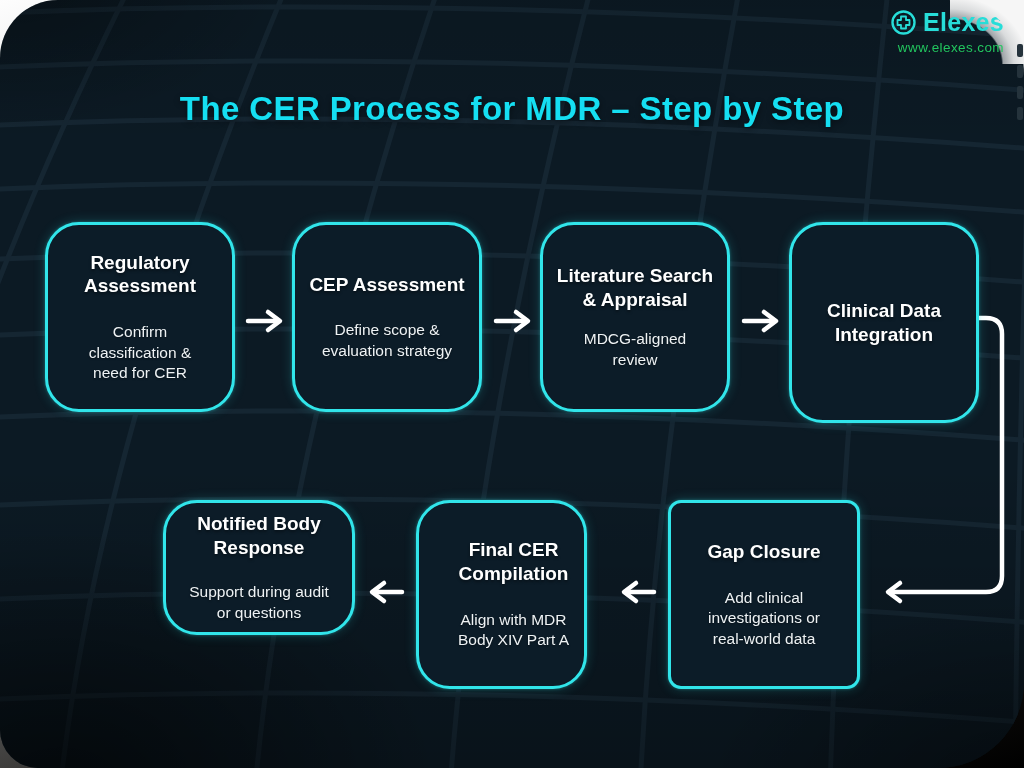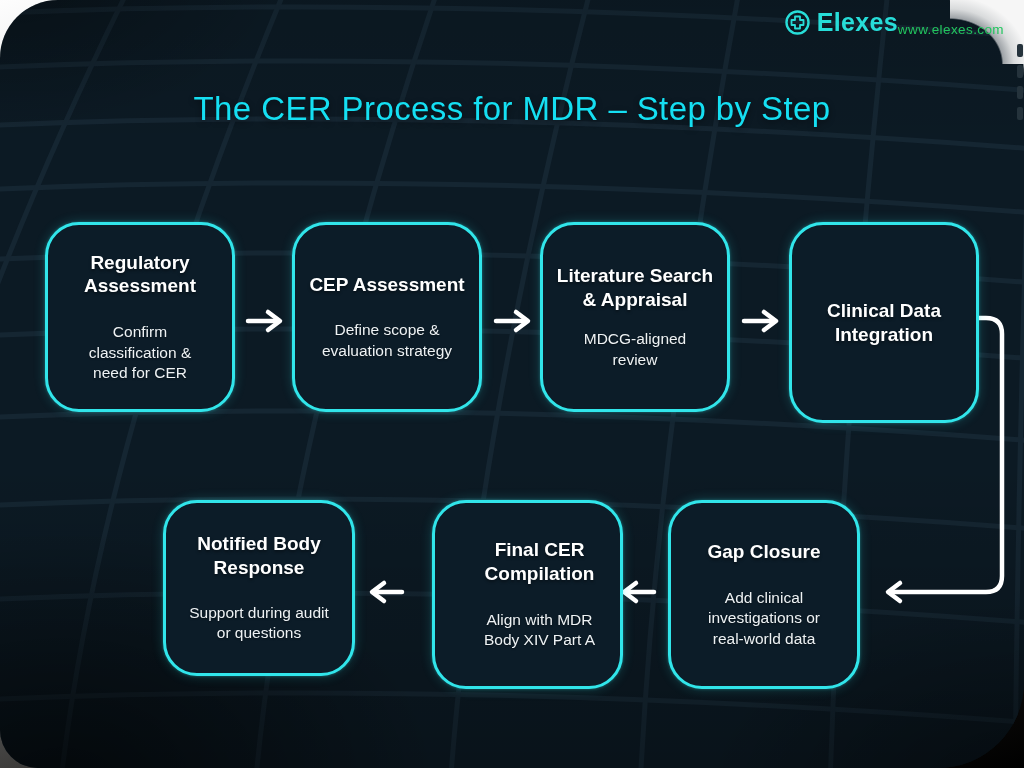--- a/index.html
+++ b/index.html
@@ -30,29 +30,29 @@
   
   .curl {
     position: absolute; top: 0; right: 0; width: 74px; height: 64px;
     background: radial-gradient(120% 120% at 0% 100%, rgba(0,0,0,0) 58%, #9ea3a7 60%, #d9dbdc 72%, #f6f6f6 88%);
     pointer-events: none;
   }
   .edge-dashes { position: absolute; right: 1px; top: 44px; display: flex; flex-direction: column; gap: 8px; }
   .edge-dashes span { width: 6px; height: 13px; background: #25333c; border-radius: 2px; }
 
   
-  .brand { position: absolute; top: 8px; right: 20px; display: flex; flex-direction: row; align-items: flex-end; z-index: 5; }
+  .brand { position: absolute; top: 8px; right: 20px; display: flex; flex-direction: column; align-items: flex-end; z-index: 5; }
   .brand-row { display: flex; align-items: center; gap: 6px; }
   .brand-name { color: #27ddd8; font-weight: bold; font-size: 25px; letter-spacing: 0.3px; }
   .brand-site { color: #22c55e; font-size: 13.5px; margin-top: 3px; letter-spacing: 0.4px; }
 
   
   .main-title {
     position: absolute; top: 90px; left: 0; width: 100%;
-    text-align: center; color: #15dff2; font-size: 33px; font-weight: normal;
+    text-align: center; color: #15dff2; font-size: 33px; font-weight: bold;
     letter-spacing: 0.4px; z-index: 5;
     text-shadow: 0 2px 6px rgba(0,0,0,0.45);
   }
 
   
   .box {
     position: absolute;
     background: #0c1c28;
     border: 3.5px solid #31e5ea;
     border-radius: 34px;
@@ -65,23 +65,23 @@
     max-width: 164px; text-shadow: 0 2px 3px rgba(0,0,0,0.4);
   }
   .box-desc {
     color: #eef2f4; font-size: 15.5px; line-height: 1.32; max-width: 140px;
     text-shadow: 0 1px 2px rgba(0,0,0,0.4);
   }
   .b1 { left: 45px;  top: 222px; width: 190px; height: 190px; text-align: center; }
   .b2 { left: 292px; top: 222px; width: 190px; height: 190px; }
   .b3 { left: 540px; top: 222px; width: 190px; height: 190px; gap: 18px; }
   .b4 { left: 789px; top: 222px; width: 190px; height: 201px; align-items: flex-end; }
-  .b7 { left: 163px; top: 500px; width: 192px; height: 176px; gap: 23px; }
-  .b6 { left: 432px; top: 500px; width: 191px; height: 189px; padding-left: 36px; }
-  .b5 { left: 668px; top: 500px; width: 192px; height: 189px; }
+  .b7 { left: 163px; top: 500px; width: 192px; height: 135px; gap: 23px; }
+  .b6 { left: 416px; top: 500px; width: 171px; height: 189px; padding-left: 36px; }
+  .b5 { left: 668px; top: 500px; width: 192px; height: 189px; border-radius: 13px; }
 
   .flow-svg { position: absolute; inset: 0; z-index: 3; pointer-events: none; }
 </style>
 </head>
 <body>
 
 <div class="poster">
   <div class="panel">
 
     <svg class="grid-svg" width="1024" height="768" viewBox="0 0 1024 768" fill="none">

